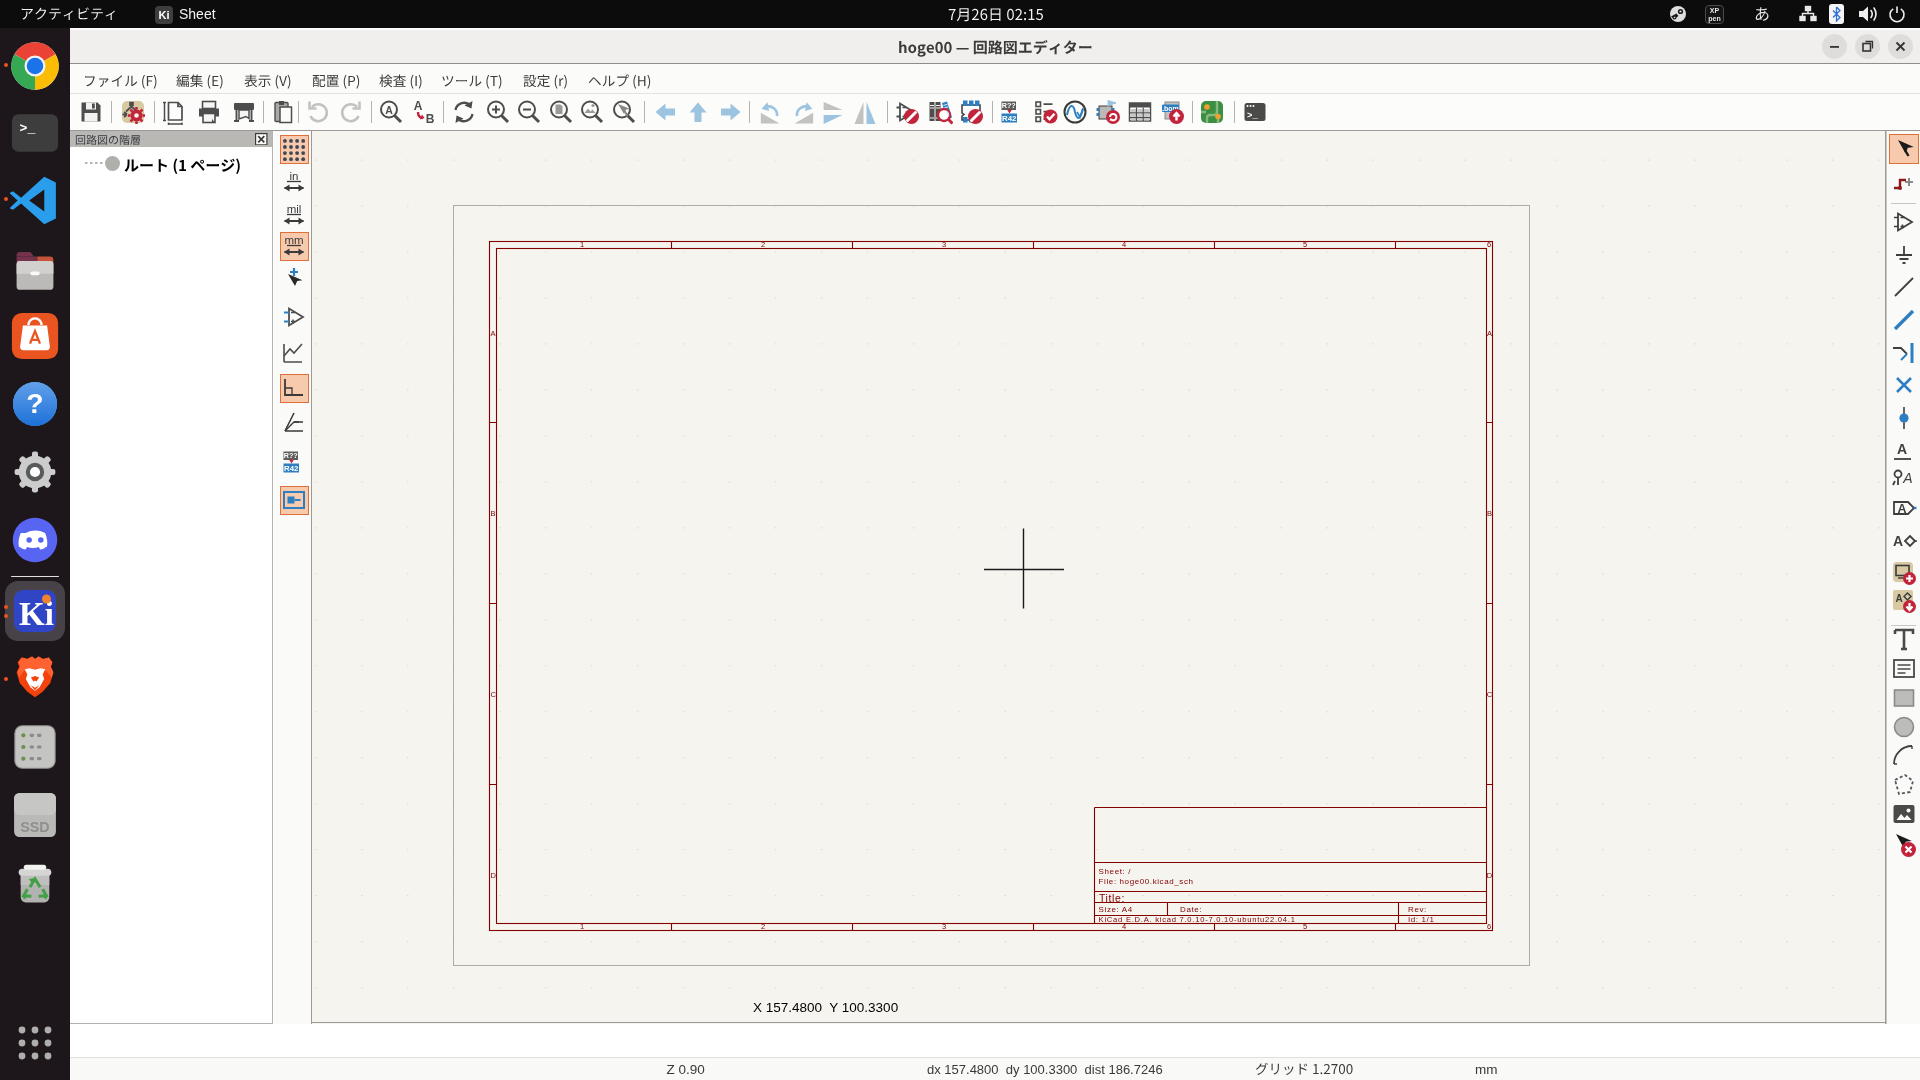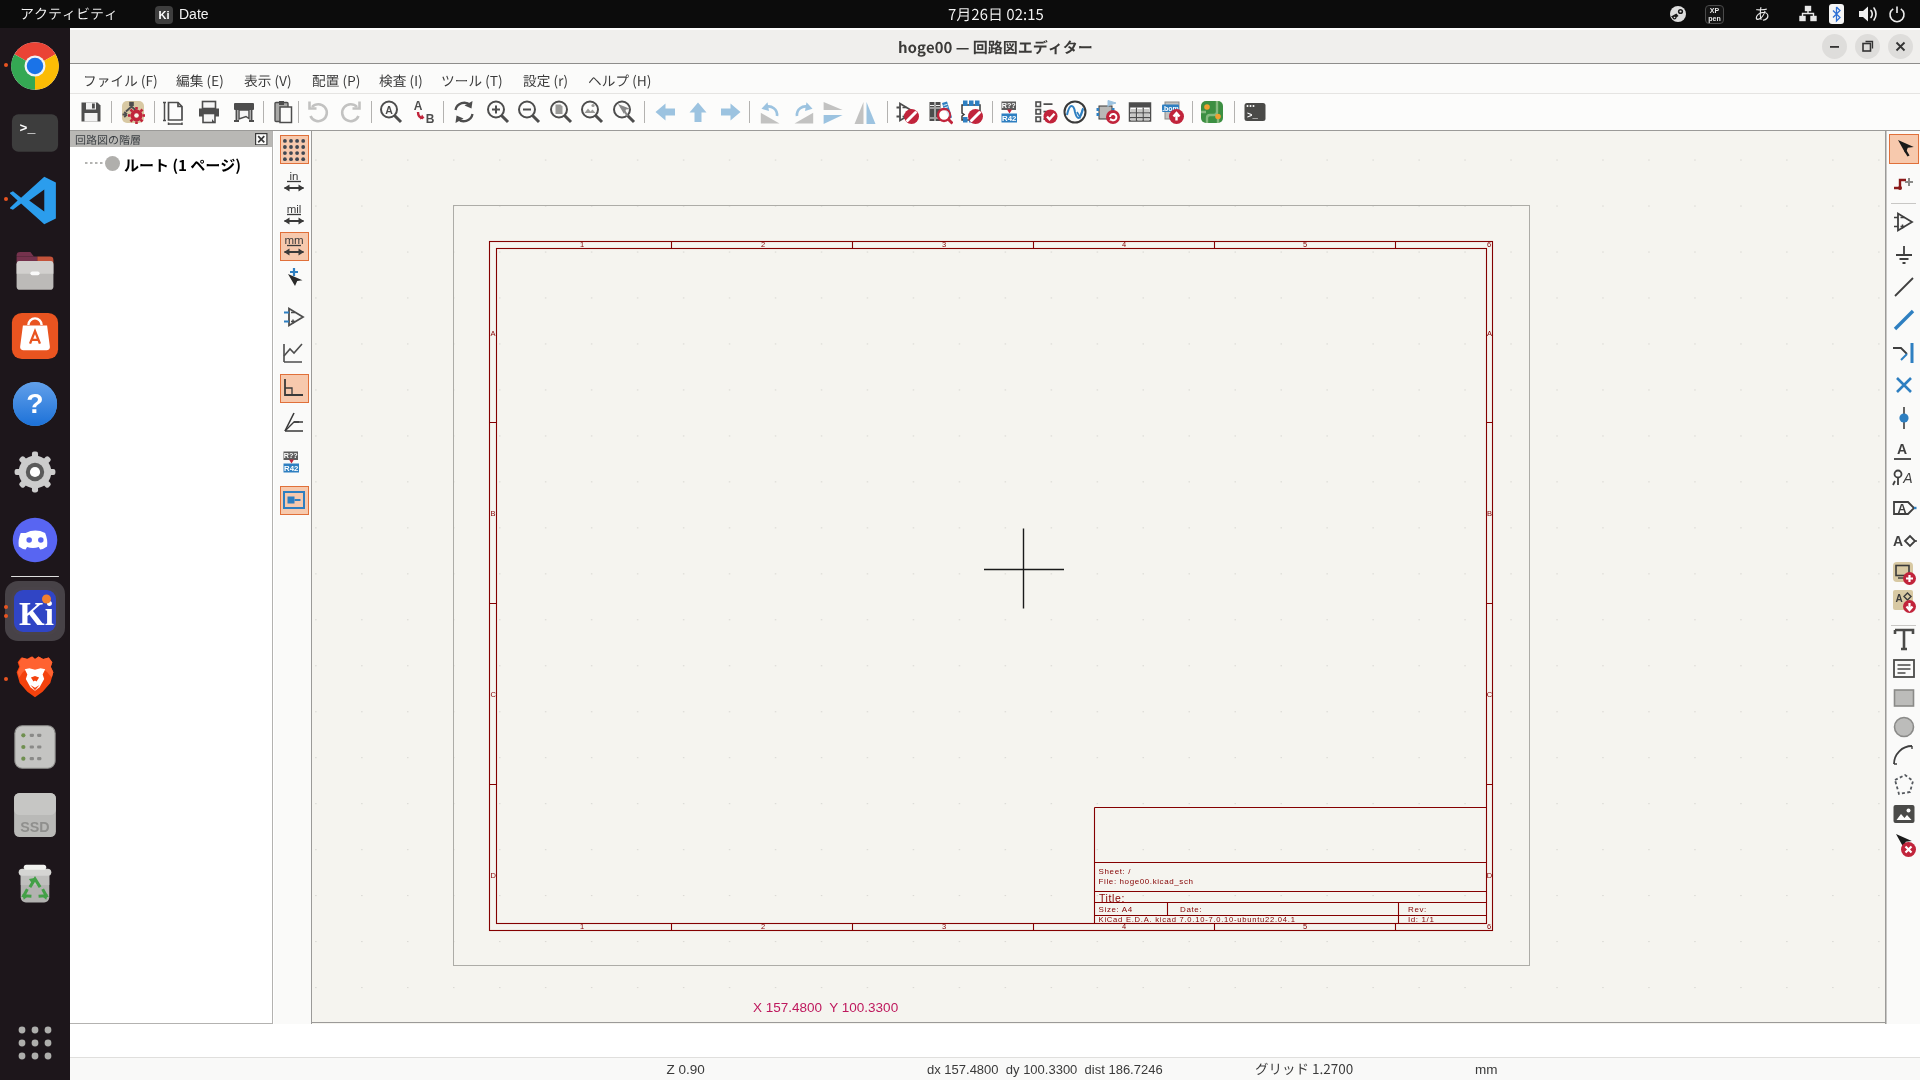--- a/index.html
+++ b/index.html
@@ -4,21 +4,21 @@
 html,body{width:1920px;height:1080px;overflow:hidden;font-family:"Liberation Sans",sans-serif;background:#fff;position:relative}
 .abs{position:absolute}
 svg{display:block}
 </style></head><body>
 
 <div class="abs" style="left:0;top:0;width:1920px;height:28px;background:#0c0c0c"></div>
 <svg style="position:absolute;left:20.0px;top:3.2px" width="100" height="22" viewBox="0 -16 100 22">
     <path d="M13.034 -9.464 12.348 -10.122C12.138 -10.08 11.634 -10.038 11.368 -10.038C10.528 -10.038 4.0040000000000004 -10.038 3.332 -10.038C2.814 -10.038 2.226 -10.094 1.736 -10.164V-8.89C2.282 -8.946 2.814 -8.974 3.332 -8.974C3.99 -8.974 10.332 -8.974 11.312 -8.974C10.85 -8.106 9.534 -6.58 8.246 -5.838L9.17 -5.096C10.766 -6.202 12.096 -8.008000000000001 12.656 -8.96C12.754 -9.114 12.936 -9.324 13.034 -9.464ZM7.448 -7.6160000000000005H6.188C6.23 -7.252 6.244 -6.944 6.244 -6.6080000000000005C6.244 -4.2700000000000005 5.936 -2.2680000000000002 3.766 -0.9520000000000001C3.374 -0.672 2.898 -0.448 2.5060000000000002 -0.322L3.5420000000000003 0.518C7.112 -1.26 7.448 -3.822 7.448 -7.6160000000000005Z M21.518 -10.878 20.216 -11.298C20.132 -10.934000000000001 19.922 -10.43 19.782 -10.192C19.18 -8.932 17.794 -6.902 15.386 -5.46L16.352 -4.732C17.878 -5.7540000000000004 19.054000000000002 -7.0 19.894 -8.176H24.64C24.346 -6.902 23.492 -5.096 22.4 -3.8080000000000003C21.126 -2.324 19.376 -1.05 16.814 -0.294L17.822 0.616C20.454 -0.35000000000000003 22.12 -1.6380000000000001 23.394 -3.192C24.64 -4.704 25.508000000000003 -6.594 25.886000000000003 -8.008000000000001C25.956 -8.232 26.096 -8.554 26.208 -8.75L25.27 -9.324C25.046 -9.226 24.738 -9.184000000000001 24.36 -9.184000000000001H20.552L20.887999999999998 -9.772C21.028 -10.038 21.28 -10.514 21.518 -10.878Z M31.01 -10.36V-9.198C31.36 -9.226 31.822 -9.24 32.284 -9.24C33.082 -9.24 37.17 -9.24 37.94 -9.24C38.346000000000004 -9.24 38.836 -9.226 39.242000000000004 -9.198V-10.36C38.836 -10.304 38.332 -10.276 37.94 -10.276C37.17 -10.276 33.082 -10.276 32.27 -10.276C31.822 -10.276 31.402 -10.318 31.01 -10.36ZM29.33 -6.846V-5.684C29.722 -5.712 30.128 -5.712 30.548000000000002 -5.712H34.748C34.706 -4.396 34.552 -3.22 33.936 -2.24C33.39 -1.358 32.382 -0.546 31.29 -0.098L32.326 0.672C33.516 0.056 34.58 -0.9520000000000001 35.084 -1.8900000000000001C35.644 -2.926 35.868 -4.2 35.91 -5.712H39.718C40.054 -5.712 40.502 -5.698 40.81 -5.684V-6.846C40.474000000000004 -6.79 40.012 -6.776 39.718 -6.776C38.976 -6.776 31.36 -6.776 30.548000000000002 -6.776C30.114 -6.776 29.722 -6.804 29.33 -6.846Z M43.708 -3.612 44.24 -2.576C45.822 -3.0660000000000003 47.446 -3.794 48.622 -4.424V-0.14C48.622 0.294 48.594 0.868 48.566 1.092H49.854C49.798 0.868 49.784 0.294 49.784 -0.14V-5.124C51.058 -5.95 52.248 -6.972 52.948 -7.742L52.08 -8.582C51.366 -7.686 50.078 -6.538 48.748 -5.726C47.614 -5.026 45.556 -4.046 43.708 -3.612Z M66.19200000000001 -10.976 65.45 -10.654C65.828 -10.122 66.304 -9.282 66.584 -8.708L67.34 -9.058C67.04599999999999 -9.618 66.542 -10.472 66.19200000000001 -10.976ZM67.732 -11.536 66.99 -11.214C67.382 -10.682 67.844 -9.898 68.152 -9.282L68.908 -9.632C68.642 -10.15 68.096 -11.018 67.732 -11.536ZM59.906 -10.5H58.604C58.66 -10.178 58.688 -9.702 58.688 -9.366C58.688 -8.624 58.688 -3.024 58.688 -1.666C58.688 -0.532 59.29 -0.042 60.368 0.154C60.942 0.252 61.782 0.294 62.608000000000004 0.294C64.134 0.294 66.234 0.182 67.452 0.0V-1.274C66.29 -0.966 64.148 -0.8260000000000001 62.664 -0.8260000000000001C61.978 -0.8260000000000001 61.25 -0.868 60.816 -0.9380000000000001C60.13 -1.078 59.836 -1.26 59.836 -1.974V-5.054C61.572 -5.502 63.994 -6.244 65.562 -6.8740000000000006C65.982 -7.0280000000000005 66.486 -7.252 66.878 -7.42L66.388 -8.540000000000001C65.996 -8.302 65.576 -8.092 65.156 -7.91C63.7 -7.28 61.488 -6.6080000000000005 59.836 -6.202V-9.366C59.836 -9.758000000000001 59.864 -10.178 59.906 -10.5Z M73.01 -10.36V-9.198C73.36 -9.226 73.822 -9.24 74.284 -9.24C75.082 -9.24 79.17 -9.24 79.94 -9.24C80.346 -9.24 80.836 -9.226 81.242 -9.198V-10.36C80.836 -10.304 80.332 -10.276 79.94 -10.276C79.17 -10.276 75.082 -10.276 74.27 -10.276C73.822 -10.276 73.402 -10.318 73.01 -10.36ZM71.33 -6.846V-5.684C71.722 -5.712 72.128 -5.712 72.548 -5.712H76.748C76.706 -4.396 76.552 -3.22 75.936 -2.24C75.39 -1.358 74.382 -0.546 73.29 -0.098L74.326 0.672C75.516 0.056 76.58 -0.9520000000000001 77.084 -1.8900000000000001C77.644 -2.926 77.868 -4.2 77.91 -5.712H81.718C82.054 -5.712 82.502 -5.698 82.81 -5.684V-6.846C82.474 -6.79 82.012 -6.776 81.718 -6.776C80.976 -6.776 73.36 -6.776 72.548 -6.776C72.114 -6.776 71.722 -6.804 71.33 -6.846Z M85.708 -3.612 86.24 -2.576C87.822 -3.0660000000000003 89.446 -3.794 90.622 -4.424V-0.14C90.622 0.294 90.594 0.868 90.566 1.092H91.854C91.798 0.868 91.784 0.294 91.784 -0.14V-5.124C93.05799999999999 -5.95 94.248 -6.972 94.94800000000001 -7.742L94.08 -8.582C93.366 -7.686 92.078 -6.538 90.748 -5.726C89.614 -5.026 87.556 -4.046 85.708 -3.612Z" fill="#f2f2f2"></path>
   </svg>
 <div class="abs" style="left:155px;top:5.5px;width:18px;height:18px;background:#3e3e3e;border-radius:4px;color:#fff;font-weight:bold;font-size:11px;text-align:center;line-height:18px">Ki</div>
-<div class="abs" style="left:179px;top:6px;color:#f2f2f2;font-size:14px">Date</div>
+<div class="abs" style="left:179px;top:6px;color:#f2f2f2;font-size:14px">Sheet</div>
 <svg style="position:absolute;left:947.5px;top:4.2px" width="98" height="22" viewBox="0 -16 98 22">
     <path d="M2.9699999999999998 0.0H4.395C4.575 -4.305 5.04 -6.87 7.62 -10.17V-10.995H0.735V-9.825H6.075C3.915 -6.825 3.165 -4.17 2.9699999999999998 0.0Z M11.43 -11.805V-7.185C11.43 -4.77 11.19 -1.7249999999999999 8.76 0.40499999999999997C9.014999999999999 0.5549999999999999 9.45 0.975 9.614999999999998 1.2149999999999999C11.084999999999999 -0.075 11.834999999999999 -1.77 12.209999999999999 -3.48H19.455V-0.48C19.455 -0.15 19.35 -0.045 18.99 -0.03C18.645 -0.015 17.43 0.0 16.185 -0.045C16.38 0.27 16.59 0.7949999999999999 16.665 1.14C18.27 1.14 19.275 1.125 19.86 0.9149999999999999C20.415 0.72 20.64 0.345 20.64 -0.46499999999999997V-11.805ZM12.57 -10.709999999999999H19.455V-8.19H12.57ZM12.57 -7.125H19.455V-4.575H12.405C12.524999999999999 -5.46 12.57 -6.33 12.57 -7.125Z M23.985 0.0H30.9V-1.185H27.855C27.299999999999997 -1.185 26.625 -1.125 26.055 -1.08C28.634999999999998 -3.525 30.375 -5.76 30.375 -7.965C30.375 -9.915 29.13 -11.19 27.165 -11.19C25.77 -11.19 24.81 -10.559999999999999 23.925 -9.584999999999999L24.72 -8.805C25.335 -9.54 26.099999999999998 -10.08 27.0 -10.08C28.365 -10.08 29.025 -9.165 29.025 -7.904999999999999C29.025 -6.015 27.435 -3.8249999999999997 23.985 -0.8099999999999999Z M36.165 0.195C37.875 0.195 39.33 -1.2449999999999999 39.33 -3.375C39.33 -5.685 38.129999999999995 -6.825 36.269999999999996 -6.825C35.415 -6.825 34.455 -6.33 33.78 -5.505C33.839999999999996 -8.91 35.085 -10.065 36.614999999999995 -10.065C37.275 -10.065 37.935 -9.735 38.355 -9.225L39.135 -10.065C38.519999999999996 -10.725 37.695 -11.19 36.555 -11.19C34.425 -11.19 32.49 -9.555 32.49 -5.25C32.49 -1.6199999999999999 34.065 0.195 36.165 0.195ZM33.81 -4.41C34.53 -5.43 35.37 -5.805 36.045 -5.805C37.379999999999995 -5.805 38.025 -4.859999999999999 38.025 -3.375C38.025 -1.875 37.214999999999996 -0.885 36.165 -0.885C34.785 -0.885 33.96 -2.13 33.81 -4.41Z M43.769999999999996 -5.279999999999999H51.254999999999995V-1.065H43.769999999999996ZM43.769999999999996 -6.39V-10.455H51.254999999999995V-6.39ZM42.614999999999995 -11.58V1.035H43.769999999999996V0.06H51.254999999999995V0.96H52.455V-11.58Z M62.504999999999995 0.195C64.58999999999999 0.195 65.925 -1.6949999999999998 65.925 -5.535C65.925 -9.344999999999999 64.58999999999999 -11.19 62.504999999999995 -11.19C60.404999999999994 -11.19 59.084999999999994 -9.344999999999999 59.084999999999994 -5.535C59.084999999999994 -1.6949999999999998 60.404999999999994 0.195 62.504999999999995 0.195ZM62.504999999999995 -0.9149999999999999C61.25999999999999 -0.9149999999999999 60.404999999999994 -2.31 60.404999999999994 -5.535C60.404999999999994 -8.745 61.25999999999999 -10.11 62.504999999999995 -10.11C63.74999999999999 -10.11 64.60499999999999 -8.745 64.60499999999999 -5.535C64.60499999999999 -2.31 63.74999999999999 -0.9149999999999999 62.504999999999995 -0.9149999999999999Z M67.32 0.0H74.235V-1.185H71.19C70.63499999999999 -1.185 69.96 -1.125 69.39 -1.08C71.97 -3.525 73.71 -5.76 73.71 -7.965C73.71 -9.915 72.465 -11.19 70.5 -11.19C69.10499999999999 -11.19 68.145 -10.559999999999999 67.25999999999999 -9.584999999999999L68.05499999999999 -8.805C68.67 -9.54 69.435 -10.08 70.335 -10.08C71.7 -10.08 72.36 -9.165 72.36 -7.904999999999999C72.36 -6.015 70.77 -3.8249999999999997 67.32 -0.8099999999999999Z M77.07 -5.85C77.61 -5.85 78.06 -6.27 78.06 -6.8999999999999995C78.06 -7.515 77.61 -7.949999999999999 77.07 -7.949999999999999C76.515 -7.949999999999999 76.08 -7.515 76.08 -6.8999999999999995C76.08 -6.27 76.515 -5.85 77.07 -5.85ZM77.07 0.195C77.61 0.195 78.06 -0.22499999999999998 78.06 -0.84C78.06 -1.47 77.61 -1.89 77.07 -1.89C76.515 -1.89 76.08 -1.47 76.08 -0.84C76.08 -0.22499999999999998 76.515 0.195 77.07 0.195Z M80.475 0.0H86.505V-1.14H84.3V-10.995H83.25C82.65 -10.65 81.94500000000001 -10.395 80.97 -10.215V-9.344999999999999H82.935V-1.14H80.475Z M91.41 0.195C93.25500000000001 0.195 95.01 -1.17 95.01 -3.57C95.01 -6.0 93.51 -7.08 91.69500000000001 -7.08C91.035 -7.08 90.54 -6.915 90.045 -6.645L90.33 -9.825H94.47V-10.995H89.13000000000001L88.77000000000001 -5.865L89.50500000000001 -5.3999999999999995C90.135 -5.819999999999999 90.60000000000001 -6.045 91.33500000000001 -6.045C92.715 -6.045 93.61500000000001 -5.115 93.61500000000001 -3.54C93.61500000000001 -1.9349999999999998 92.58 -0.945 91.275 -0.945C90.0 -0.945 89.19 -1.53 88.575 -2.16L87.885 -1.26C88.635 -0.525 89.685 0.195 91.41 0.195Z" fill="#f2f2f2"></path>
   </svg>
 <svg class="abs" style="left:1668px;top:4px" width="20" height="20" viewBox="0 0 20 20">
 <circle cx="10" cy="10" r="8" fill="#dedede"></circle>
     <circle cx="12.5" cy="7.5" r="2.6" fill="#1a1a1a"></circle>
     <circle cx="12.5" cy="7.5" r="1.1" fill="#dedede"></circle>
 <path d="M3 12.5 L8.5 9.5 L10.5 12 L6 15 Z" fill="#1a1a1a"></path>
     <circle cx="6.5" cy="13.5" r="2" fill="#1a1a1a"></circle>
     <circle cx="6.5" cy="13.5" r="0.8" fill="#dedede"></circle>
@@ -1385,17 +1385,17 @@
     <text x="787.6" y="781.8" font-size="8" letter-spacing="0.6" fill="#840000">Size: A4</text>
     <text x="869.0" y="781.8" font-size="8" letter-spacing="0.6" fill="#840000">Date:</text>
     <text x="1097.0" y="781.8" font-size="8" letter-spacing="0.6" fill="#840000">Rev:</text>
     <text x="787.6" y="792.3" font-size="7.6" letter-spacing="0.75" fill="#840000">KiCad E.D.A.  kicad 7.0.10-7.0.10-ubuntu22.04.1</text>
     <text x="1097.0" y="792.3" font-size="8" letter-spacing="0.6" fill="#840000">Id: 1/1</text>
     <path d="M673 439.5 H753 M712.5 398.5 V478.5" stroke="#1a1a1a" stroke-width="1.4" fill="none"></path>
   </svg>
 <div class="abs" style="left:70px;top:1023.5px;width:1850px;height:33px;background:#ffffff"></div>
 <div class="abs" style="left:70px;top:1056.5px;width:1850px;height:23.5px;background:#f9f9f8;border-top:1px solid #e0dfdd"></div>
 <div style="color:#3a3a3a;font-size:13.5px;top:1062px;position:absolute;white-space:pre;left:666.5px">Z 0.90</div>
-<div style="color:#be185d;font-size:13.5px;top:1000px;position:absolute;white-space:pre;left:753px">X 157.4800  Y 100.3300</div>
+<div style="color:#000000;font-size:13.5px;top:1000px;position:absolute;white-space:pre;left:753px">X 157.4800  Y 100.3300</div>
 <div style="color:#3a3a3a;font-size:13px;top:1062px;position:absolute;white-space:pre;left:927px">dx 157.4800  dy 100.3300  dist 186.7246</div>
 <svg style="position:absolute;left:1255.3px;top:1058.0px" width="101" height="22" viewBox="0 -16 101 22">
     <path d="M10.3275 -10.8 9.612 -10.4895C9.9765 -9.99 10.4355 -9.1665 10.7055 -8.6265L11.4345 -8.9505C11.151 -9.504 10.665 -10.314 10.3275 -10.8ZM11.8125 -11.34 11.097 -11.0295C11.475 -10.53 11.9205 -9.7605 12.2175 -9.18L12.933 -9.504C12.69 -10.0035 12.163499999999999 -10.8405 11.8125 -11.34ZM6.696 -10.152 5.454 -10.5705C5.373 -10.2195 5.1705 -9.7335 5.0355 -9.490499999999999C4.4415 -8.289 3.1185 -6.318 0.783 -4.9275L1.728 -4.239C3.213 -5.211 4.3335 -6.4125 5.157 -7.56H9.7065C9.4365 -6.3315 8.599499999999999 -4.5765 7.56 -3.348C6.3315 -1.9035 4.644 -0.6885 2.16 0.0405L3.1455 0.9315C5.67 -0.0135 7.29 -1.242 8.5185 -2.7405C9.72 -4.212 10.5435 -6.0344999999999995 10.908 -7.398C10.9755 -7.614 11.1105 -7.9245 11.2185 -8.1135L10.3275 -8.6535C10.1115 -8.5725 9.8145 -8.532 9.45 -8.532H5.7915L6.102 -9.099C6.237 -9.342 6.4799999999999995 -9.801 6.696 -10.152Z M23.976 -10.2465H22.707C22.747500000000002 -9.909 22.7745 -9.531 22.7745 -9.072C22.7745 -8.599499999999999 22.7745 -7.452 22.7745 -6.939C22.7745 -4.3875 22.6125 -3.294 21.654 -2.1734999999999998C20.817 -1.2285 19.6695 -0.6885 18.427500000000002 -0.378L19.305 0.5535C20.2905 0.216 21.6405 -0.3645 22.518 -1.4175C23.490000000000002 -2.5785 23.935499999999998 -3.645 23.935499999999998 -6.885C23.935499999999998 -7.398 23.935499999999998 -8.532 23.935499999999998 -9.072C23.935499999999998 -9.531 23.948999999999998 -9.909 23.976 -10.2465ZM17.712 -10.1385H16.4835C16.5105 -9.882 16.5375 -9.4095 16.5375 -9.1665C16.5375 -8.7615 16.5375 -5.2379999999999995 16.5375 -4.671C16.5375 -4.266 16.497 -3.834 16.47 -3.6315H17.712C17.685 -3.8745 17.658 -4.32 17.658 -4.6575C17.658 -5.2245 17.658 -8.7615 17.658 -9.1665C17.658 -9.490499999999999 17.685 -9.882 17.712 -10.1385Z M33.5205 -7.776 32.535 -7.4385C32.805 -6.8309999999999995 33.4395 -5.1165 33.588 -4.509L34.587 -4.86C34.411500000000004 -5.454 33.75 -7.236 33.5205 -7.776ZM38.4075 -7.02 37.2465 -7.3845C37.044 -5.6565 36.342 -3.942 35.3835 -2.7675C34.2765 -1.377 32.562 -0.351 30.996 0.108L31.887 1.0125C33.399 0.432 35.046 -0.6075 36.288 -2.2005C37.26 -3.4154999999999998 37.8405 -4.86 38.205 -6.345C38.259 -6.5205 38.313 -6.7364999999999995 38.4075 -7.02ZM30.3885 -7.101 29.389499999999998 -6.7095C29.646 -6.237 30.3885 -4.374 30.591 -3.672L31.617 -4.05C31.360500000000002 -4.752 30.6585 -6.5205 30.3885 -7.101Z M49.356 -9.72 48.6135 -9.3825C49.059 -8.775 49.4775 -8.0325 49.815 -7.3305L50.5845 -7.6815C50.274 -8.316 49.6935 -9.2205 49.356 -9.72ZM50.9895 -10.395 50.247 -10.044C50.706 -9.45 51.138 -8.7345 51.5025 -8.019L52.2585 -8.397C51.9345 -9.018 51.3405 -9.9225 50.9895 -10.395ZM44.6175 -1.0125C44.6175 -0.513 44.5905 0.1485 44.536500000000004 0.5805H45.832499999999996C45.792 0.1485 45.7515 -0.5805 45.7515 -1.0125V-5.454C47.25 -4.995 49.585499999999996 -4.0905 51.0435 -3.294L51.516 -4.4415C50.085 -5.157 47.533500000000004 -6.1155 45.7515 -6.6555V-8.8695C45.7515 -9.2745 45.792 -9.855 45.846000000000004 -10.2735H44.5095C44.5905 -9.855 44.6175 -9.2475 44.6175 -8.8695C44.6175 -7.7355 44.6175 -1.7685 44.6175 -1.0125Z M58.212 0.0H63.639V-1.026H61.6545V-9.8955H60.7095C60.1695 -9.584999999999999 59.535000000000004 -9.3555 58.6575 -9.1935V-8.4105H60.426V-1.026H58.212Z M66.393 0.1755C66.879 0.1755 67.284 -0.20249999999999999 67.284 -0.756C67.284 -1.323 66.879 -1.701 66.393 -1.701C65.8935 -1.701 65.50200000000001 -1.323 65.50200000000001 -0.756C65.50200000000001 -0.20249999999999999 65.8935 0.1755 66.393 0.1755Z M68.8635 0.0H75.087V-1.0665H72.3465C71.84700000000001 -1.0665 71.2395 -1.0125 70.7265 -0.972C73.0485 -3.1725 74.6145 -5.184 74.6145 -7.1685C74.6145 -8.9235 73.49400000000001 -10.071 71.72550000000001 -10.071C70.47000000000001 -10.071 69.60600000000001 -9.504 68.80950000000001 -8.6265L69.525 -7.9245C70.0785 -8.586 70.76700000000001 -9.072 71.57700000000001 -9.072C72.80550000000001 -9.072 73.3995 -8.2485 73.3995 -7.1145C73.3995 -5.4135 71.9685 -3.4425 68.8635 -0.729Z M78.435 0.0H79.7175C79.87950000000001 -3.8745 80.298 -6.183 82.62 -9.153V-9.8955H76.4235V-8.8425H81.2295C79.2855 -6.1425 78.6105 -3.753 78.435 0.0Z M87.00750000000001 0.1755C88.88400000000001 0.1755 90.08550000000001 -1.5255 90.08550000000001 -4.9815C90.08550000000001 -8.4105 88.88400000000001 -10.071 87.00750000000001 -10.071C85.1175 -10.071 83.9295 -8.4105 83.9295 -4.9815C83.9295 -1.5255 85.1175 0.1755 87.00750000000001 0.1755ZM87.00750000000001 -0.8235C85.887 -0.8235 85.1175 -2.079 85.1175 -4.9815C85.1175 -7.8705 85.887 -9.099 87.00750000000001 -9.099C88.12800000000001 -9.099 88.89750000000001 -7.8705 88.89750000000001 -4.9815C88.89750000000001 -2.079 88.12800000000001 -0.8235 87.00750000000001 -0.8235Z M94.50000000000001 0.1755C96.37650000000002 0.1755 97.57800000000002 -1.5255 97.57800000000002 -4.9815C97.57800000000002 -8.4105 96.37650000000002 -10.071 94.50000000000001 -10.071C92.61000000000001 -10.071 91.42200000000001 -8.4105 91.42200000000001 -4.9815C91.42200000000001 -1.5255 92.61000000000001 0.1755 94.50000000000001 0.1755ZM94.50000000000001 -0.8235C93.37950000000001 -0.8235 92.61000000000001 -2.079 92.61000000000001 -4.9815C92.61000000000001 -7.8705 93.37950000000001 -9.099 94.50000000000001 -9.099C95.62050000000002 -9.099 96.39000000000001 -7.8705 96.39000000000001 -4.9815C96.39000000000001 -2.079 95.62050000000002 -0.8235 94.50000000000001 -0.8235Z" fill="#3a3a3a"></path>
   </svg>
 <div style="color:#3a3a3a;font-size:13.5px;top:1062px;position:absolute;white-space:pre;left:1475px">mm</div>
 </body></html>

